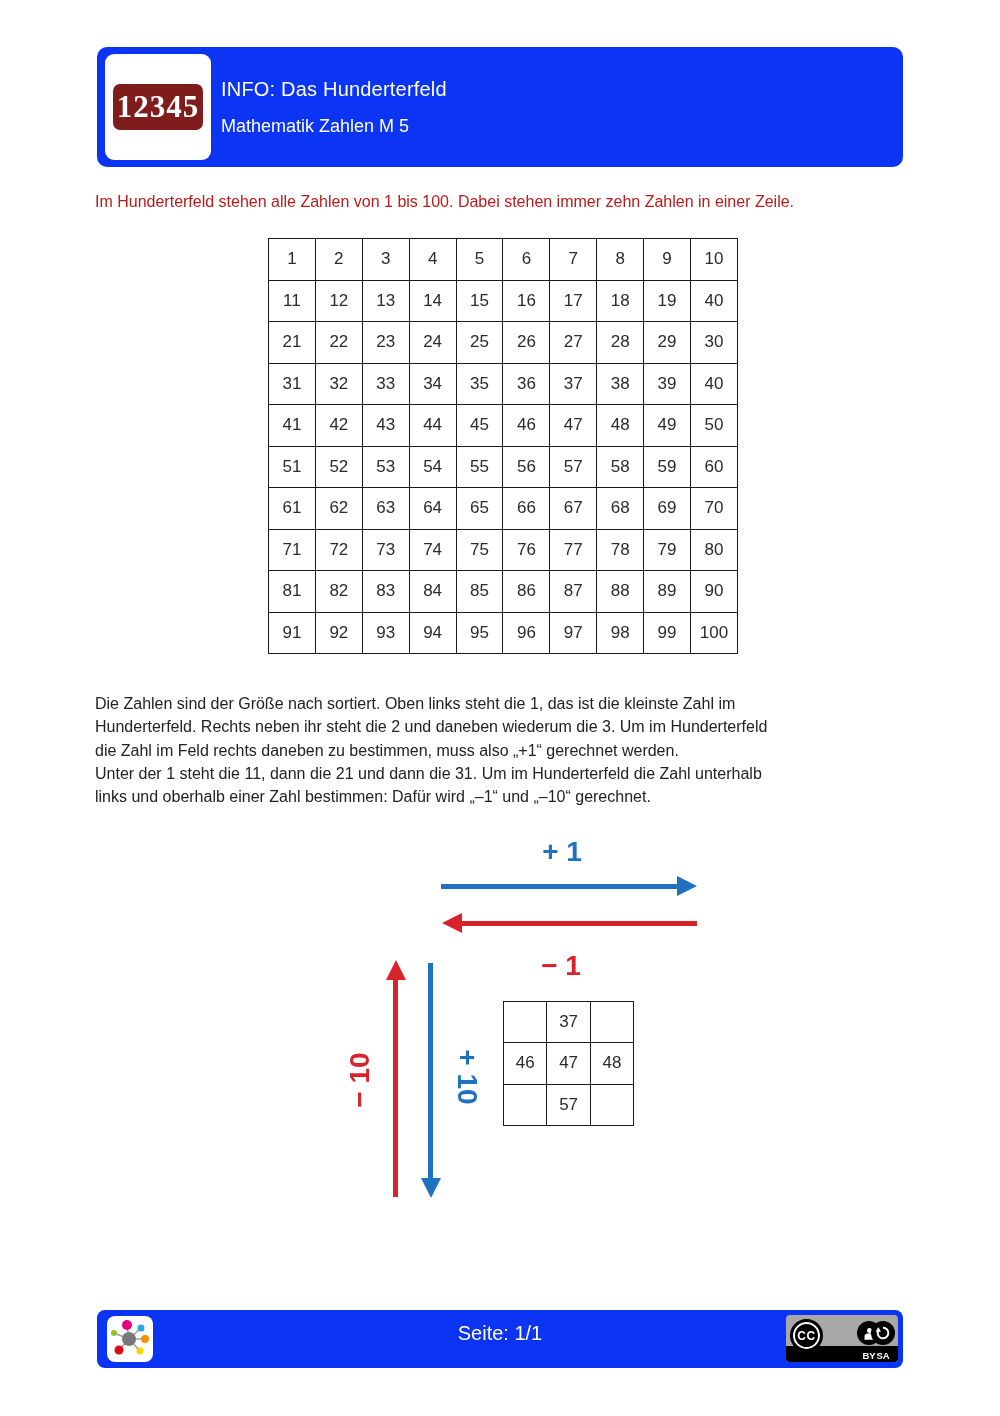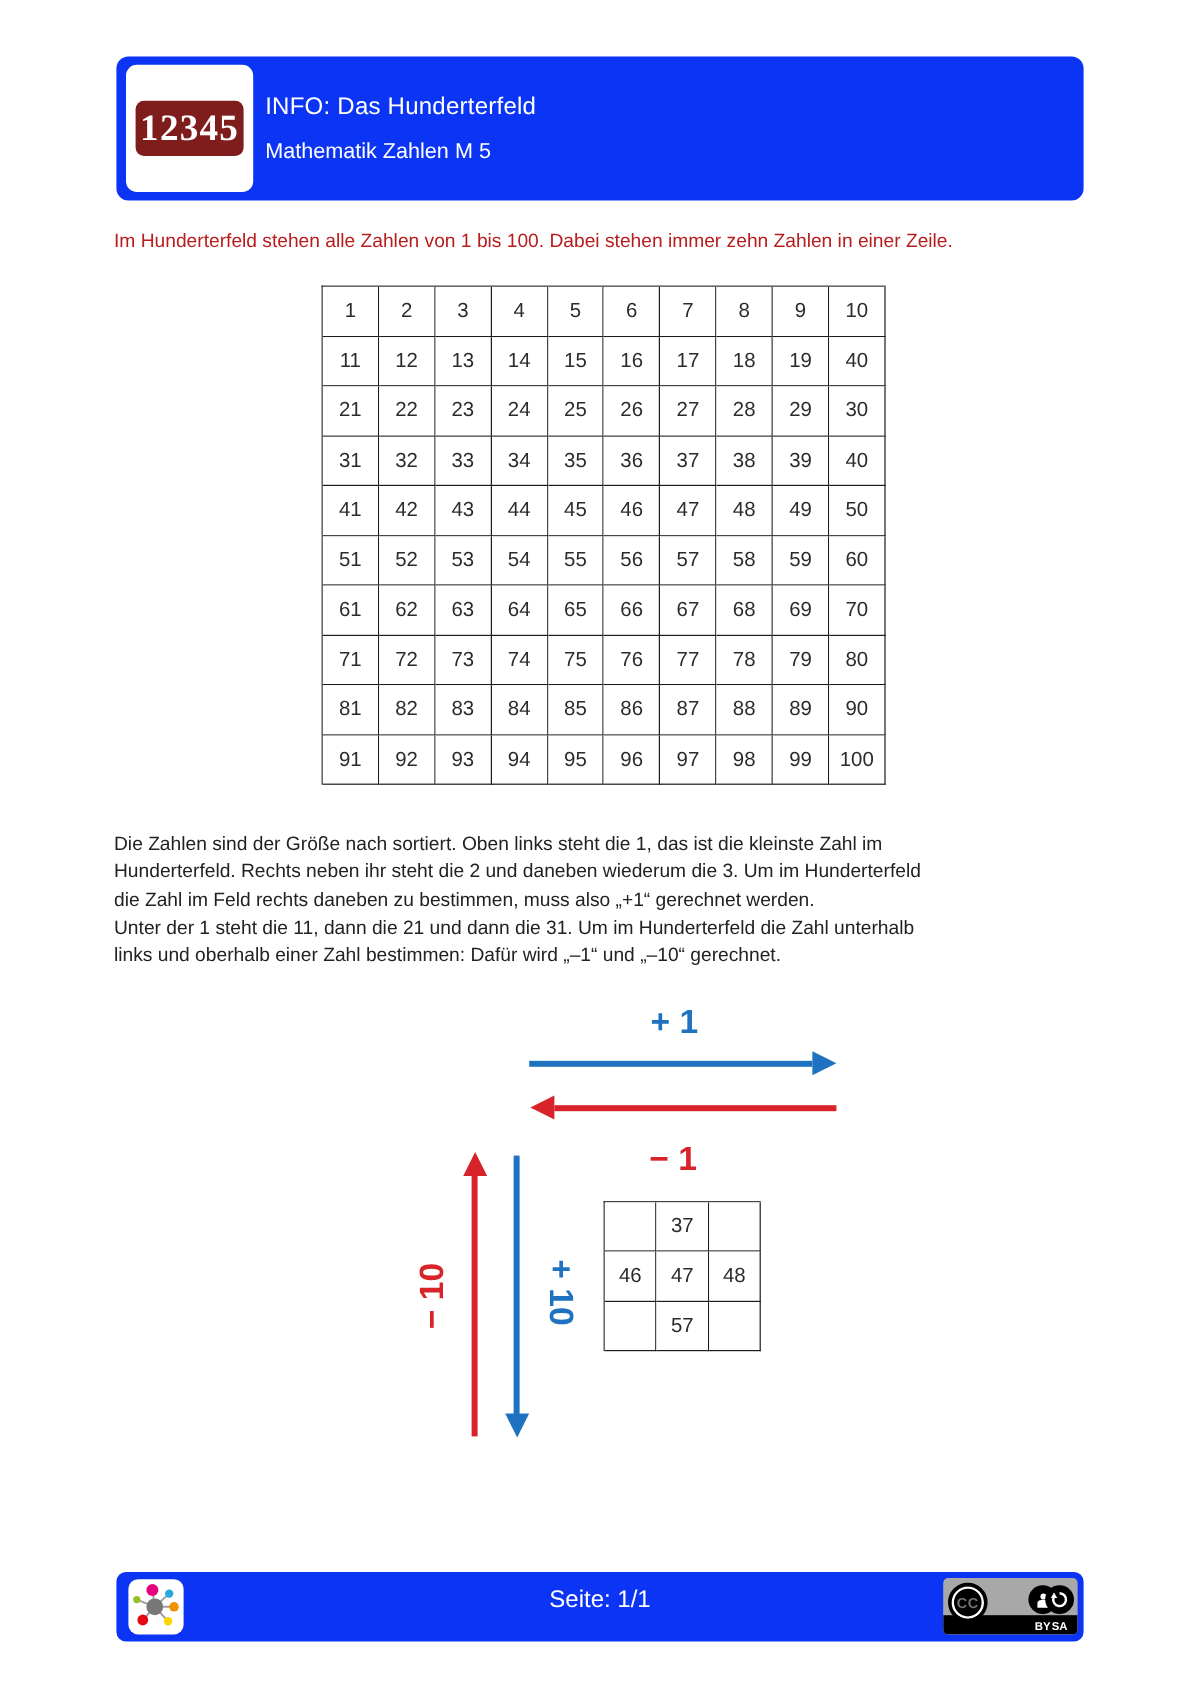--- a/index.html
+++ b/index.html
@@ -99,21 +99,21 @@
   .cc-badge {
     position:absolute; left:689px; top:5px; width:112px; height:47px;
     background:#a8a8a8; border-radius:4px; overflow:hidden;
   }
   .cc-strip { position:absolute; left:0; right:0; bottom:0; height:16px; background:#000000; }
   .cc-circle {
     position:absolute; left:7px; top:7px; width:27px; height:27px;
     background:#000000; border:2.5px solid #ffffff; outline:3px solid #000000;
     border-radius:50%;
     display:flex; align-items:center; justify-content:center;
-    color:#737373; font-size:12px; font-weight:bold; letter-spacing:0.5px;
+    color:#ffffff; font-size:12px; font-weight:bold; letter-spacing:0.5px;
   }
   .cc-icon-circle {
     position:absolute; top:6px; width:24px; height:24px; background:#000000;
     border-radius:50%; display:flex; align-items:center; justify-content:center;
   }
   .cc-by-pos { left:55px;margin-left:16px; } .cc-sa-pos { left:85px; }
   .cc-label { position:absolute; bottom:1px; width:24px; text-align:center;
     color:#ffffff; font-size:9.5px; font-weight:bold; }
 </style>
 </head>

